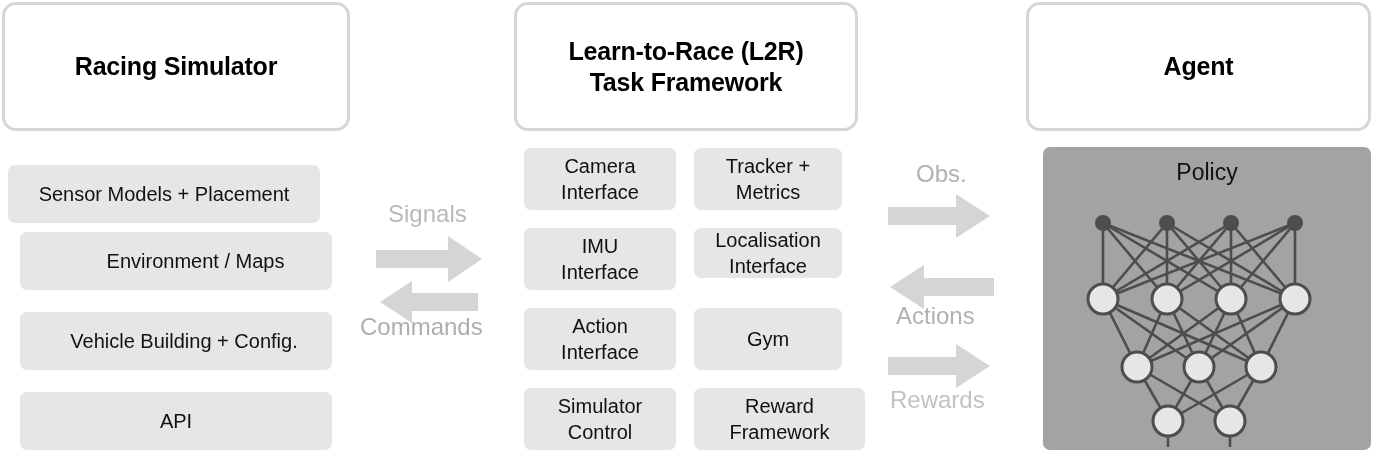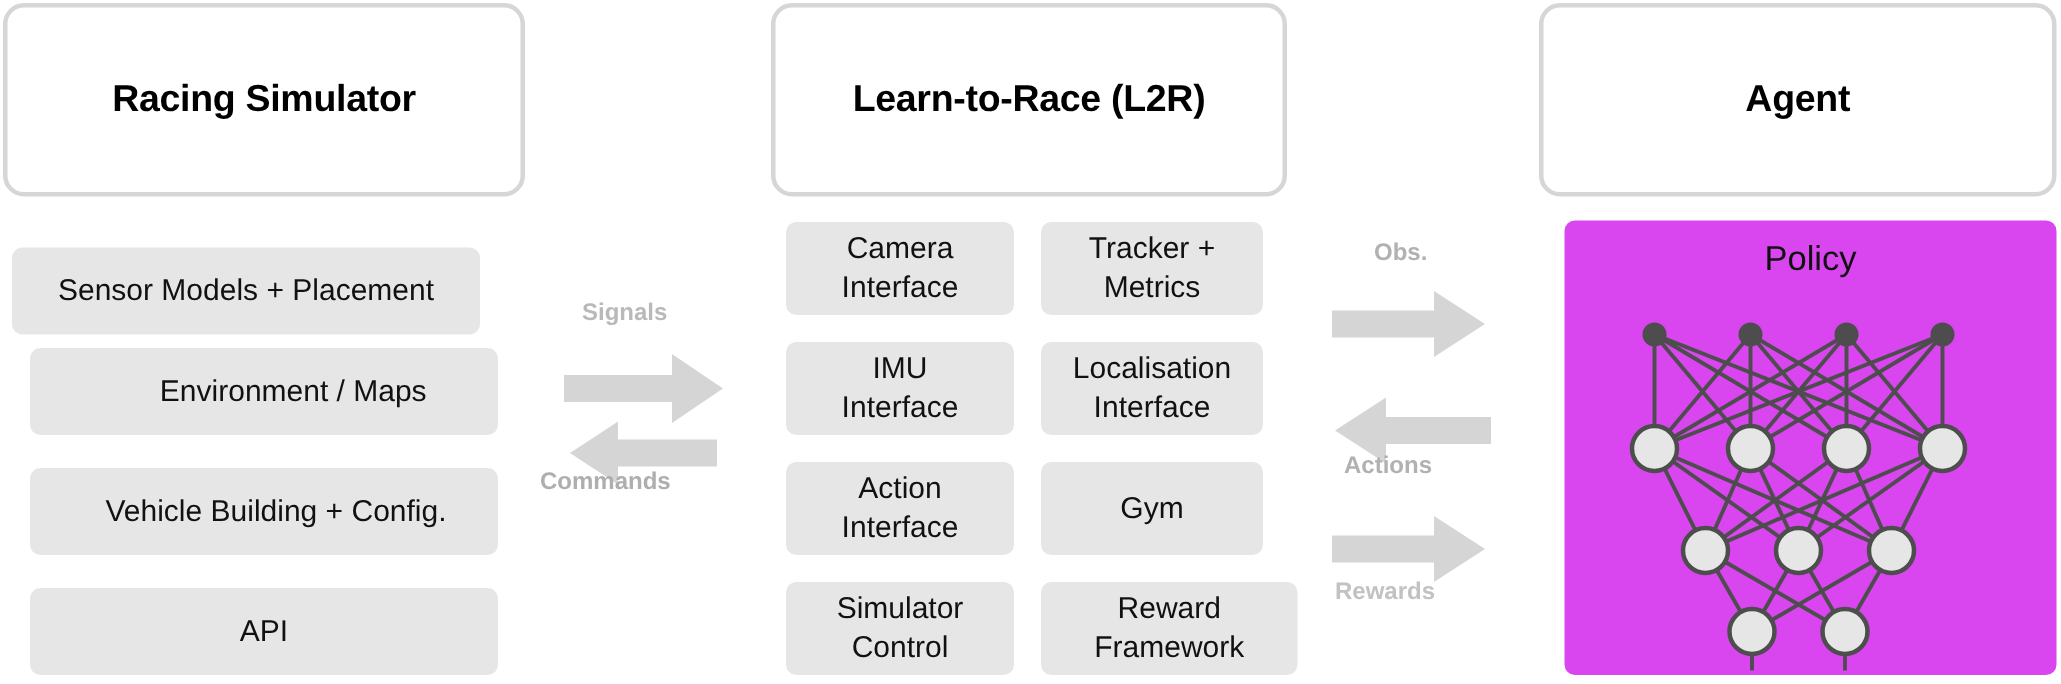--- a/index.html
+++ b/index.html
@@ -53,21 +53,21 @@
   .tile-label {
     font-size: 20px;
     color: #111111;
     line-height: 1.32;
   }
 
   
   #policy-panel {
     position: absolute;
     box-sizing: border-box;
-    background: #d946ef;
+    background: #a3a3a3;
     border-radius: 7px;
     padding-left: 44px;
   }
   #policy-title {
     position: absolute;
     top: 12px;
     left: 0;
     width: 100%;
     text-align: center;
     font-size: 23px;
@@ -80,22 +80,22 @@
     width: 100%;
   }
 
   
   .arrow-group {
     position: absolute;
   }
   .arrow-svg { display: block; }
   .arrow-label {
     position: absolute;
-    font-weight: bold;
-    font-size: 16px;
+    font-weight: normal;
+    font-size: 24px;
     white-space: nowrap;
   }
 </style>
 </head>
 <body>
 
 <div id="canvas">
 
   <div class="header-box" style="left:2px; top:2px; width:348px; height:129px;">
     <div class="header-title">Racing Simulator</div>
@@ -125,20 +125,21 @@
     <svg class="arrow-svg" width="125" height="50" viewBox="0 0 125 50" style="position:absolute; left:0px; top:80px;">
       <path d="M106,13 L40,13 L40,1 L8,22 L40,43 L40,31 L106,31 Z" fill="#d5d5d5"></path>
     </svg>
 
     <div class="arrow-label" style="left:-12px; top:113px; color:#aeaeae;">Commands</div>
   </div>
 
   <div class="header-box" style="left:514px; top:2px; width:344px; height:129px;">
     <div class="header-title">
       <span>Learn-to-Race (L2R)</span><br>
+      <span>Task Framework</span>
     </div>
   </div>
 
   <div class="tile" style="left:524px; top:148px; width:152px; height:62px;">
     <span class="tile-label">
       <span>Camera</span><br>
       <span>Interface</span>
     </span>
   </div>
   <div class="tile" style="left:524px; top:228px; width:152px; height:62px;">
@@ -159,21 +160,21 @@
       <span>Control</span>
     </span>
   </div>
 
   <div class="tile" style="left:694px; top:148px; width:148px; height:62px;">
     <span class="tile-label">
       <span>Tracker +</span><br>
       <span>Metrics</span>
     </span>
   </div>
-  <div class="tile" style="left:694px; top:228px; width:148px; height:62px;text-align:center;">
+  <div class="tile" style="left:694px; top:228px; width:148px; height:50px;text-align:center;">
     <span class="tile-label">
       <span>Localisation</span><br>
       <span>Interface</span>
     </span>
   </div>
   <div class="tile" style="left:694px; top:308px; width:148px; height:62px;">
     <span class="tile-label">Gym</span>
   </div>
   <div class="tile" style="left:694px; top:388px; width:171px; height:62px;">
     <span class="tile-label">

